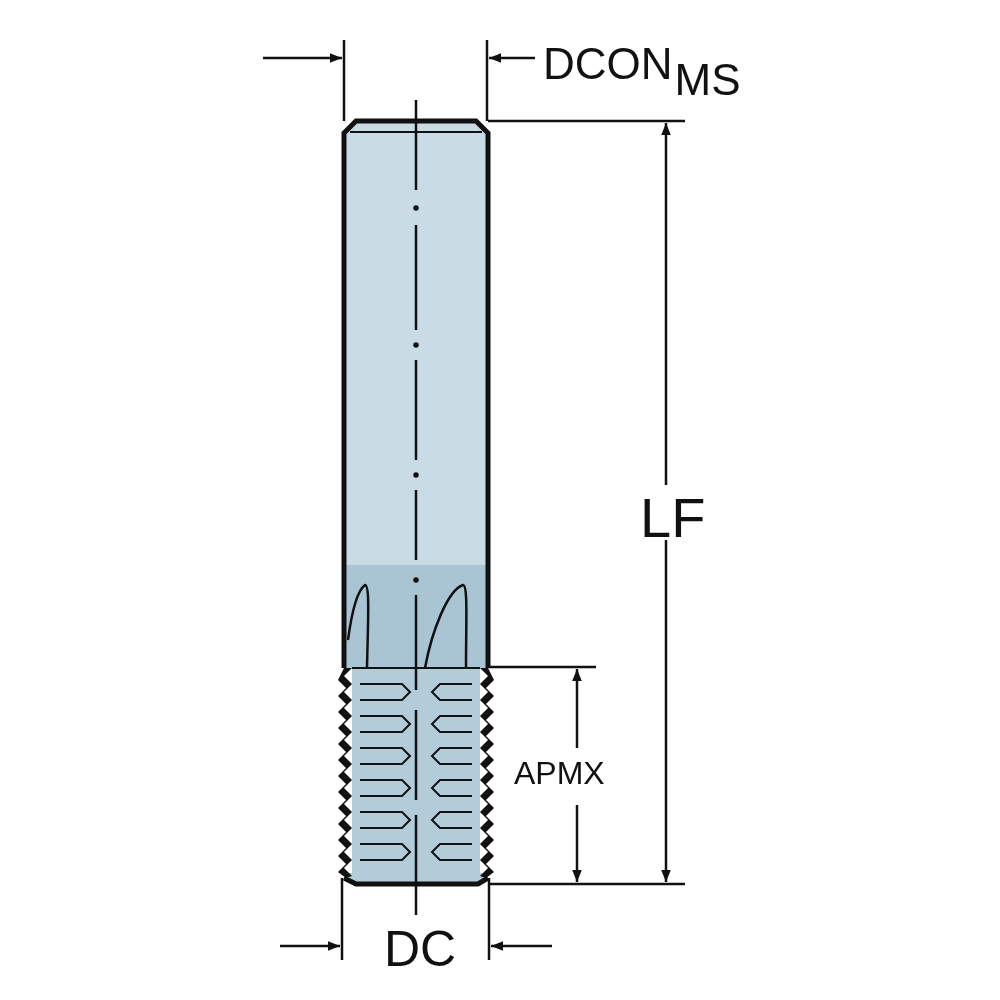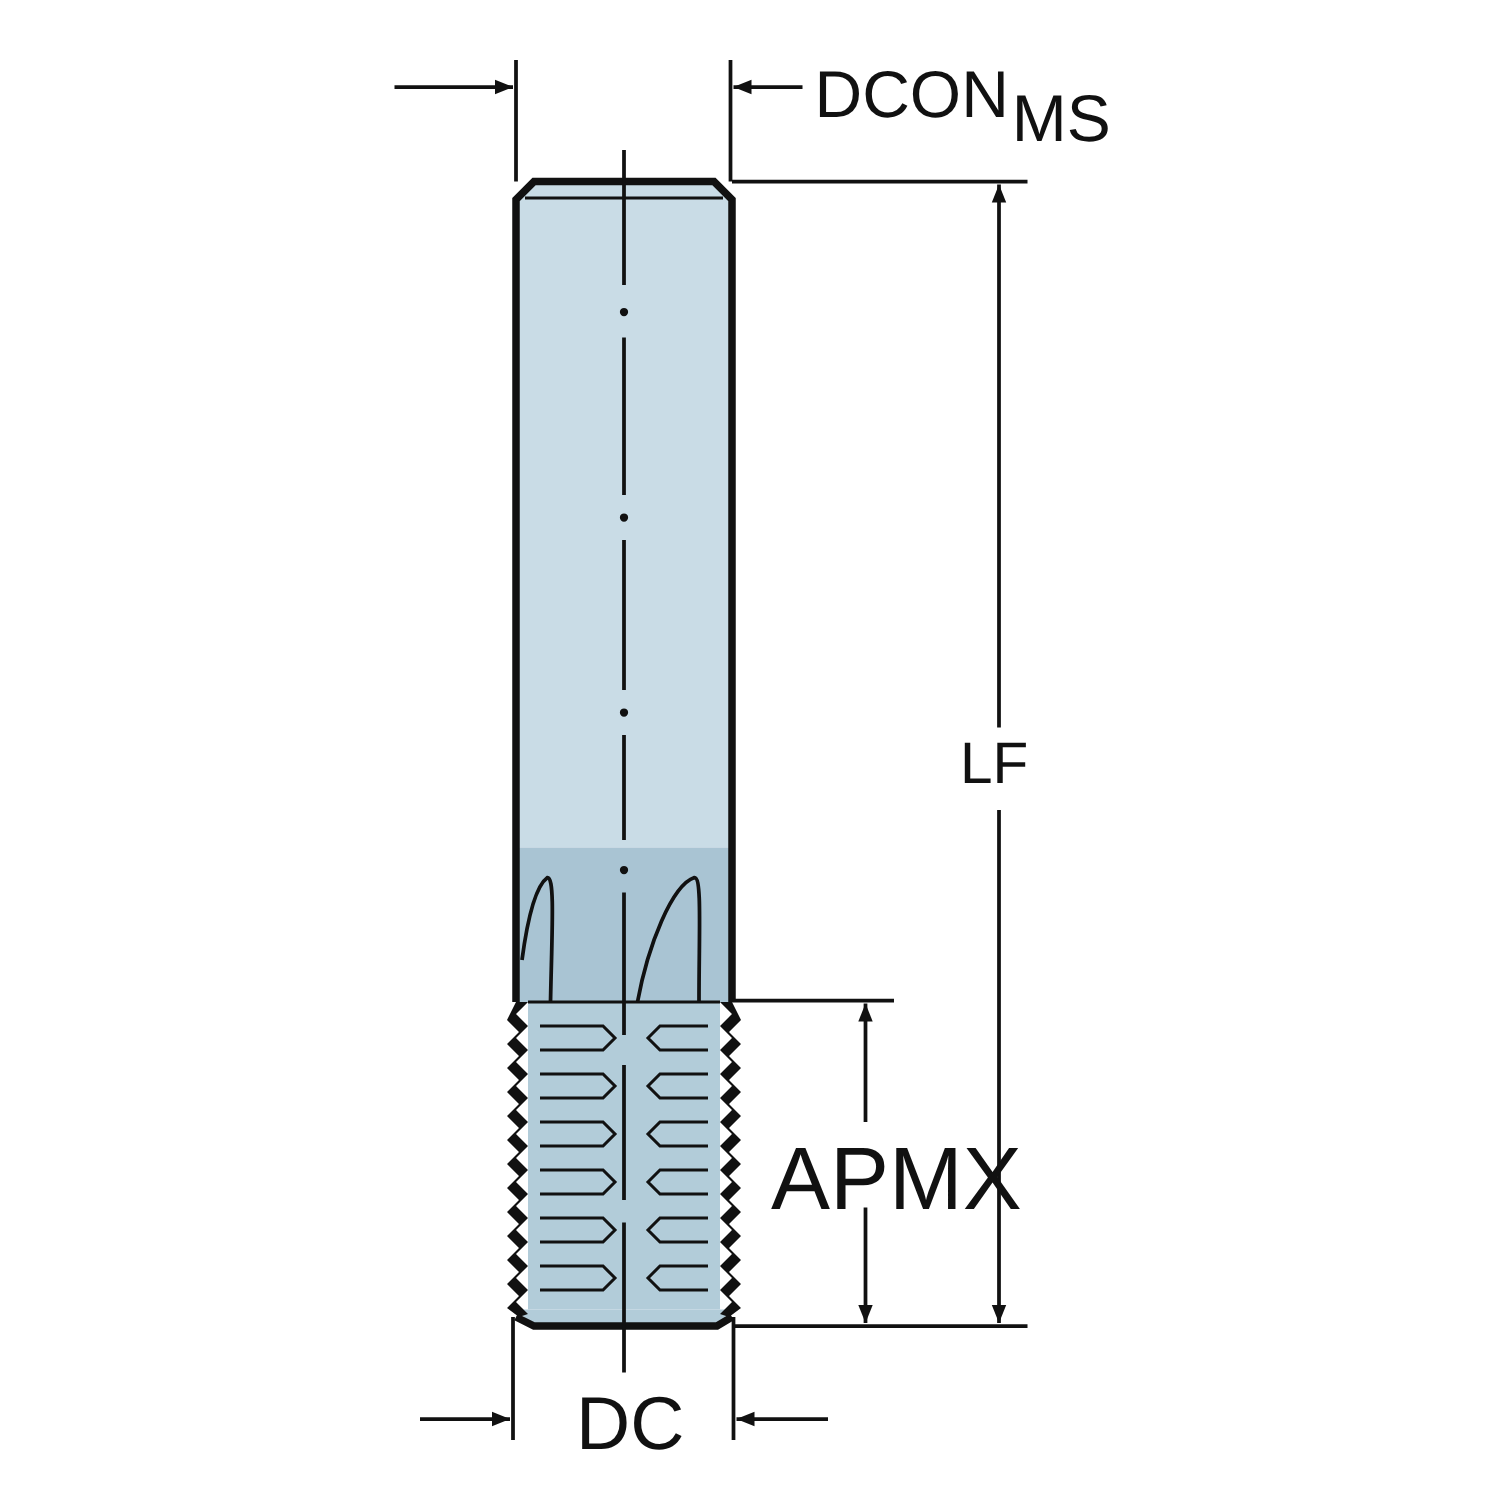--- a/index.html
+++ b/index.html
@@ -1,22 +1,22 @@
 <!DOCTYPE html>
 <html><head>
   <meta charset="utf-8">
   <style>
     html, body { margin: 0; padding: 0; background: #ffffff; }
     body { width: 1000px; height: 1000px; overflow: hidden; position: relative; }
     #diagram { position: absolute; left: 0; top: 0; width: 940px; height: 1000px; }
     .lbl { position: absolute; font-family: "Liberation Sans", sans-serif; color: #111; line-height: 1; white-space: nowrap; }
     .lbl-dcon { left: 543px; top: 42px; font-size: 44px; }
     .lbl-dcon .sub { font-size: 44px; position: relative; top: 16px; margin-left: 2px; }
-    .lbl-lf { left: 640px; top: 490px; font-size: 39px; }
-    .lbl-apmx { left: 514px; top: 757px; font-size: 59px; }
+    .lbl-lf { left: 640px; top: 490px; font-size: 56px; }
+    .lbl-apmx { left: 514px; top: 757px; font-size: 32px; }
     .lbl-dc { left: 384px; top: 924px; font-size: 50px; }
   </style>
 </head>
 <body>
 
 <div id="diagram">
   <svg width="1000" height="1000" viewBox="0 0 1000 1000" xmlns="http://www.w3.org/2000/svg">
     <defs>
       <marker id="arr" viewBox="0 0 10 10" refX="10" refY="5" markerWidth="12" markerHeight="12" orient="auto-start-reverse" markerUnits="userSpaceOnUse">
         <path d="M0,1 L10,5 L0,9 z" fill="#111"></path>

